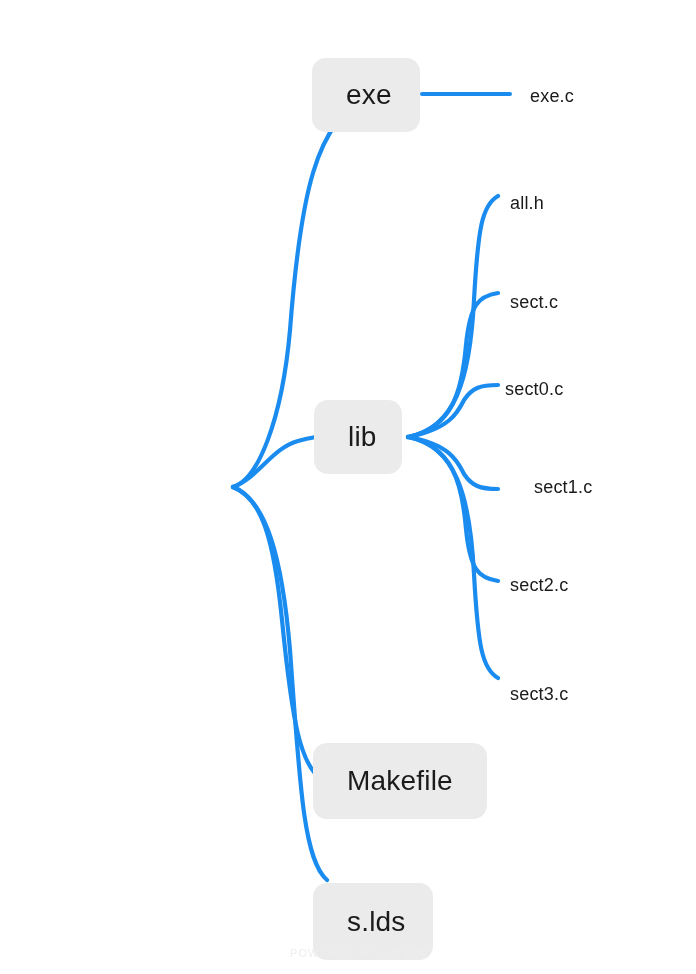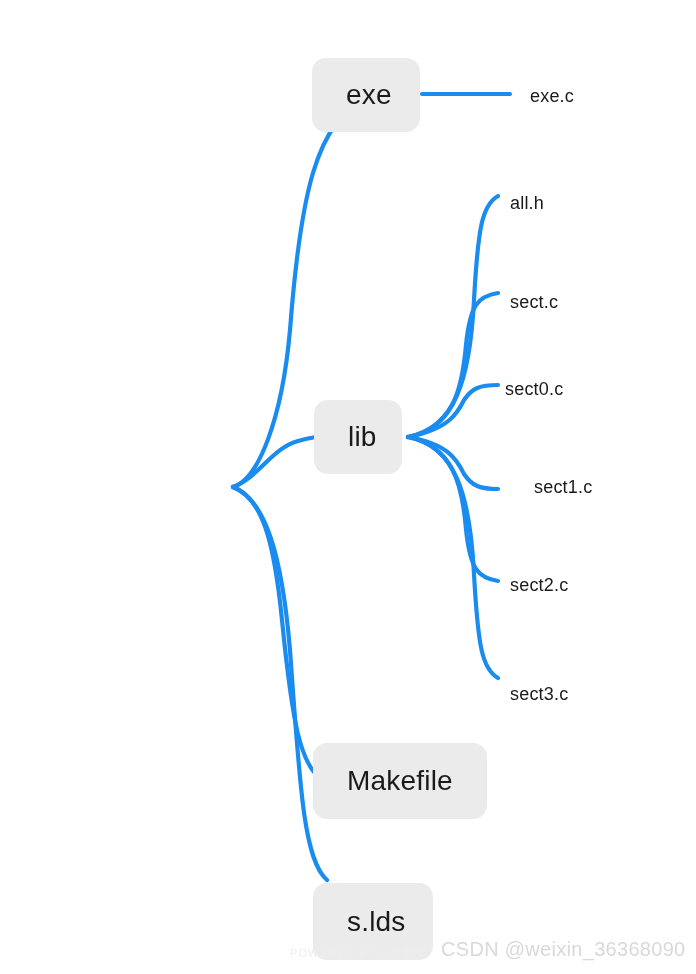--- a/index.html
+++ b/index.html
@@ -127,15 +127,14 @@
       <div class="node node-branch" style="left: 313px; top: 743px; width: 174px; height: 76px; text-align: center;">
         <span>Makefile</span>
       </div>
       <div class="node node-branch" style="left: 313px; top: 843px; width: 120px; height: 77px; margin-top: 40px;">
         <span>s.lds</span>
       </div>
     </div>
 
   <div class="watermark watermark-dingding" style="left: 290px; top: 946px;">POWERED BY 钉钉脑图</div>
 
-  <div class="watermark watermark-csdn" style="left: 441px; top: 938px;">CSDN @weixin_36368090</div>
 
 </div>
 
 </body></html>

